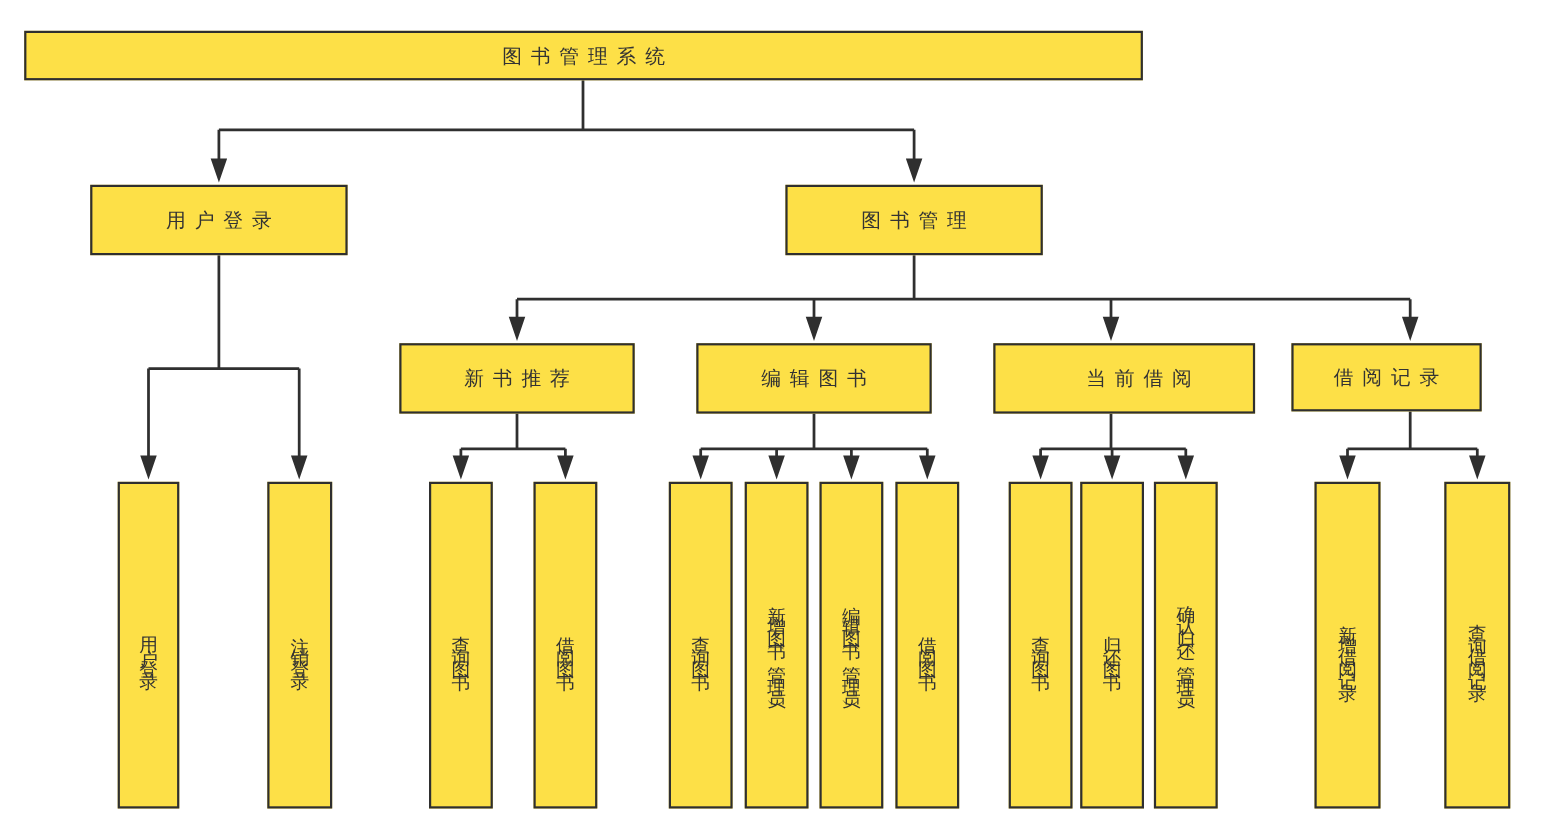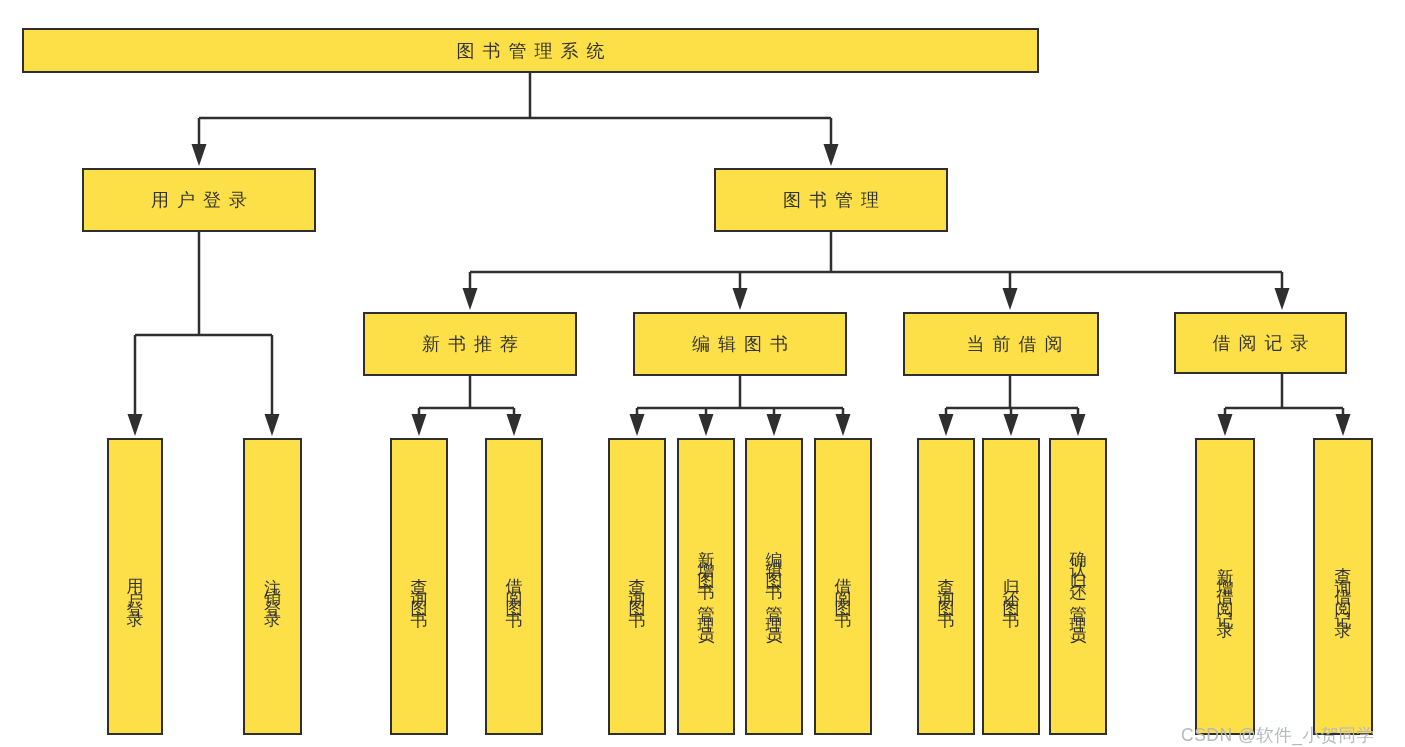--- a/index.html
+++ b/index.html
@@ -80,21 +80,21 @@
   <div class="node h" style="left:363px; top:312px; width:214px; height:64px;">
     <span>新书推荐</span>
   </div>
 
   <div class="node h" style="left:714px; top:168px; width:234px; height:64px;">
     <span>图书管理</span>
   </div>
   <div class="node h" style="left:633px; top:312px; width:214px; height:64px;">
     <span>编辑图书</span>
   </div>
-  <div class="node h" style="left:903px; top:312px; width:196px; height:64px;padding-left:27px;">
+  <div class="node h" style="left:903px; top:312px; width:238px; height:64px;padding-left:27px;">
     <span>当前借阅</span>
   </div>
   <div class="node h" style="left:1174px; top:312px; width:173px; height:62px;">
     <span>借阅记录</span>
   </div>
 
   <div class="node v" style="left:107px; top:438px; width:56px; height:297px;">
     <span>用户登录</span>
   </div>
   <div class="node v" style="left:243px; top:438px; width:59px; height:297px;">
@@ -131,15 +131,14 @@
     <span>确认归还（管理员）</span>
   </div>
 
   <div class="node v" style="left:1195px; top:438px; width:60px; height:297px;">
     <span>新增借阅记录</span>
   </div>
   <div class="node v" style="left:1313px; top:438px; width:60px; height:297px;">
     <span>查询借阅记录</span>
   </div>
 
-  <div class="watermark">CSDN @软件_小贺同学</div>
 
 </div>
 
 </body></html>

